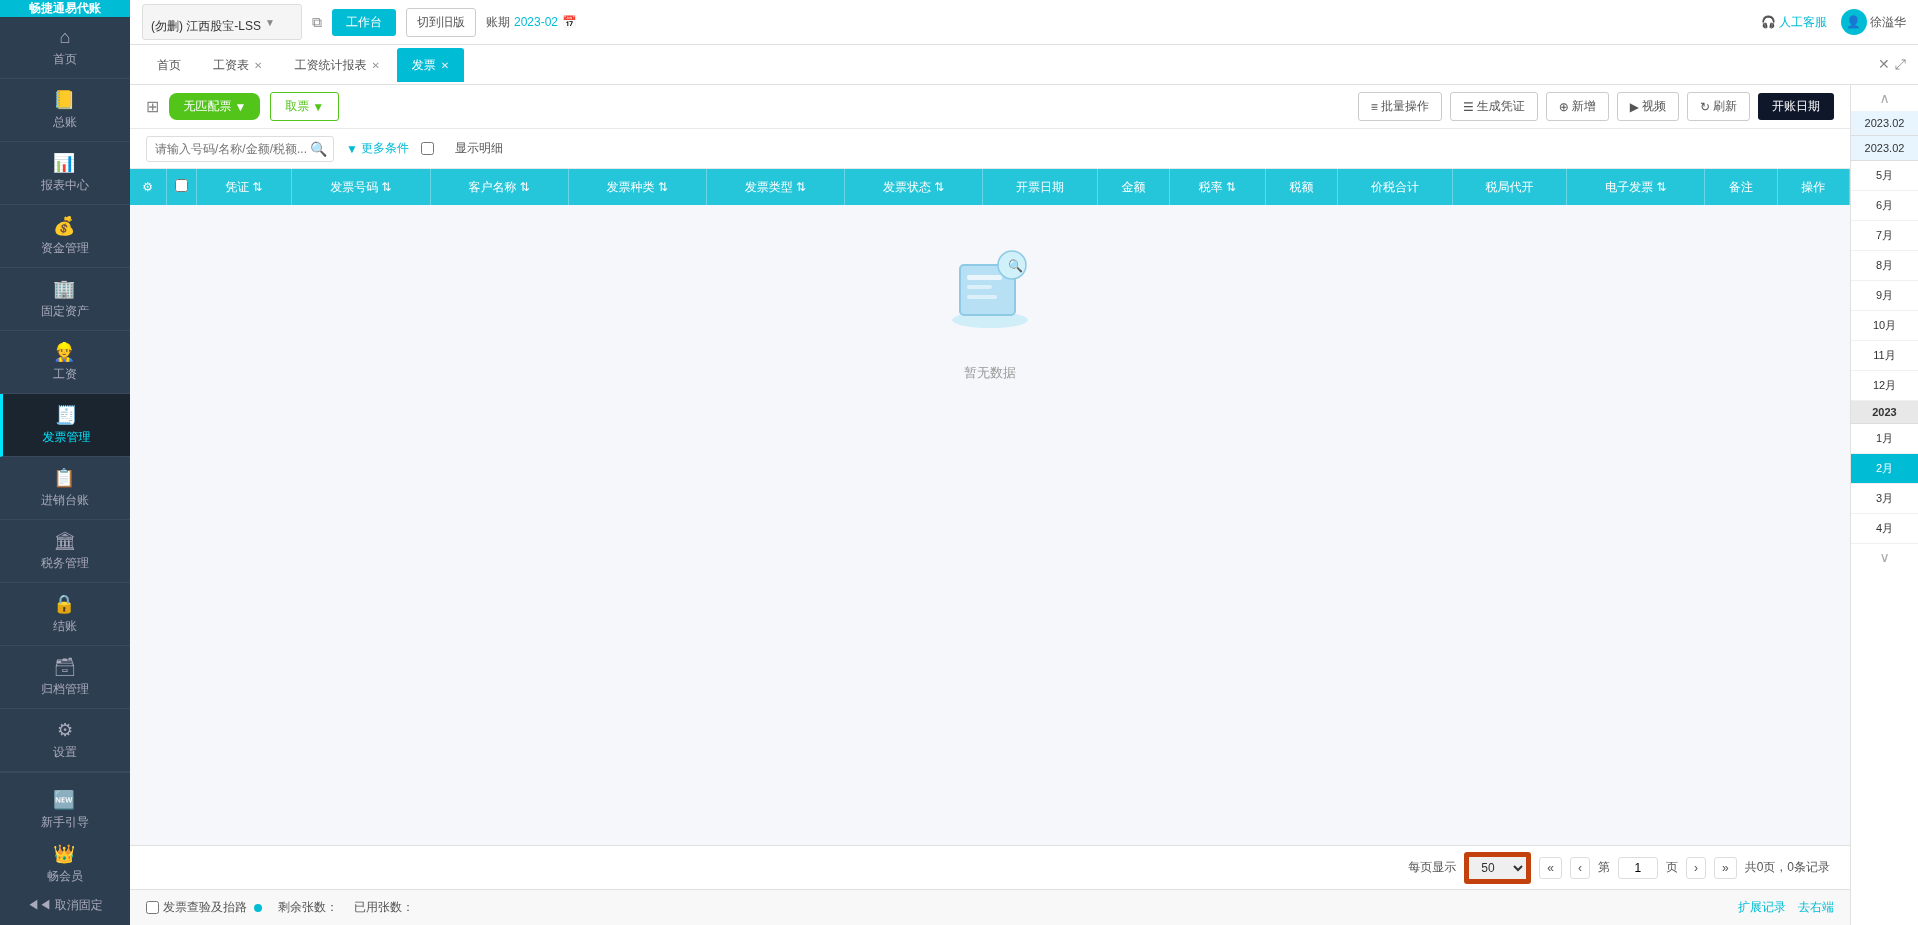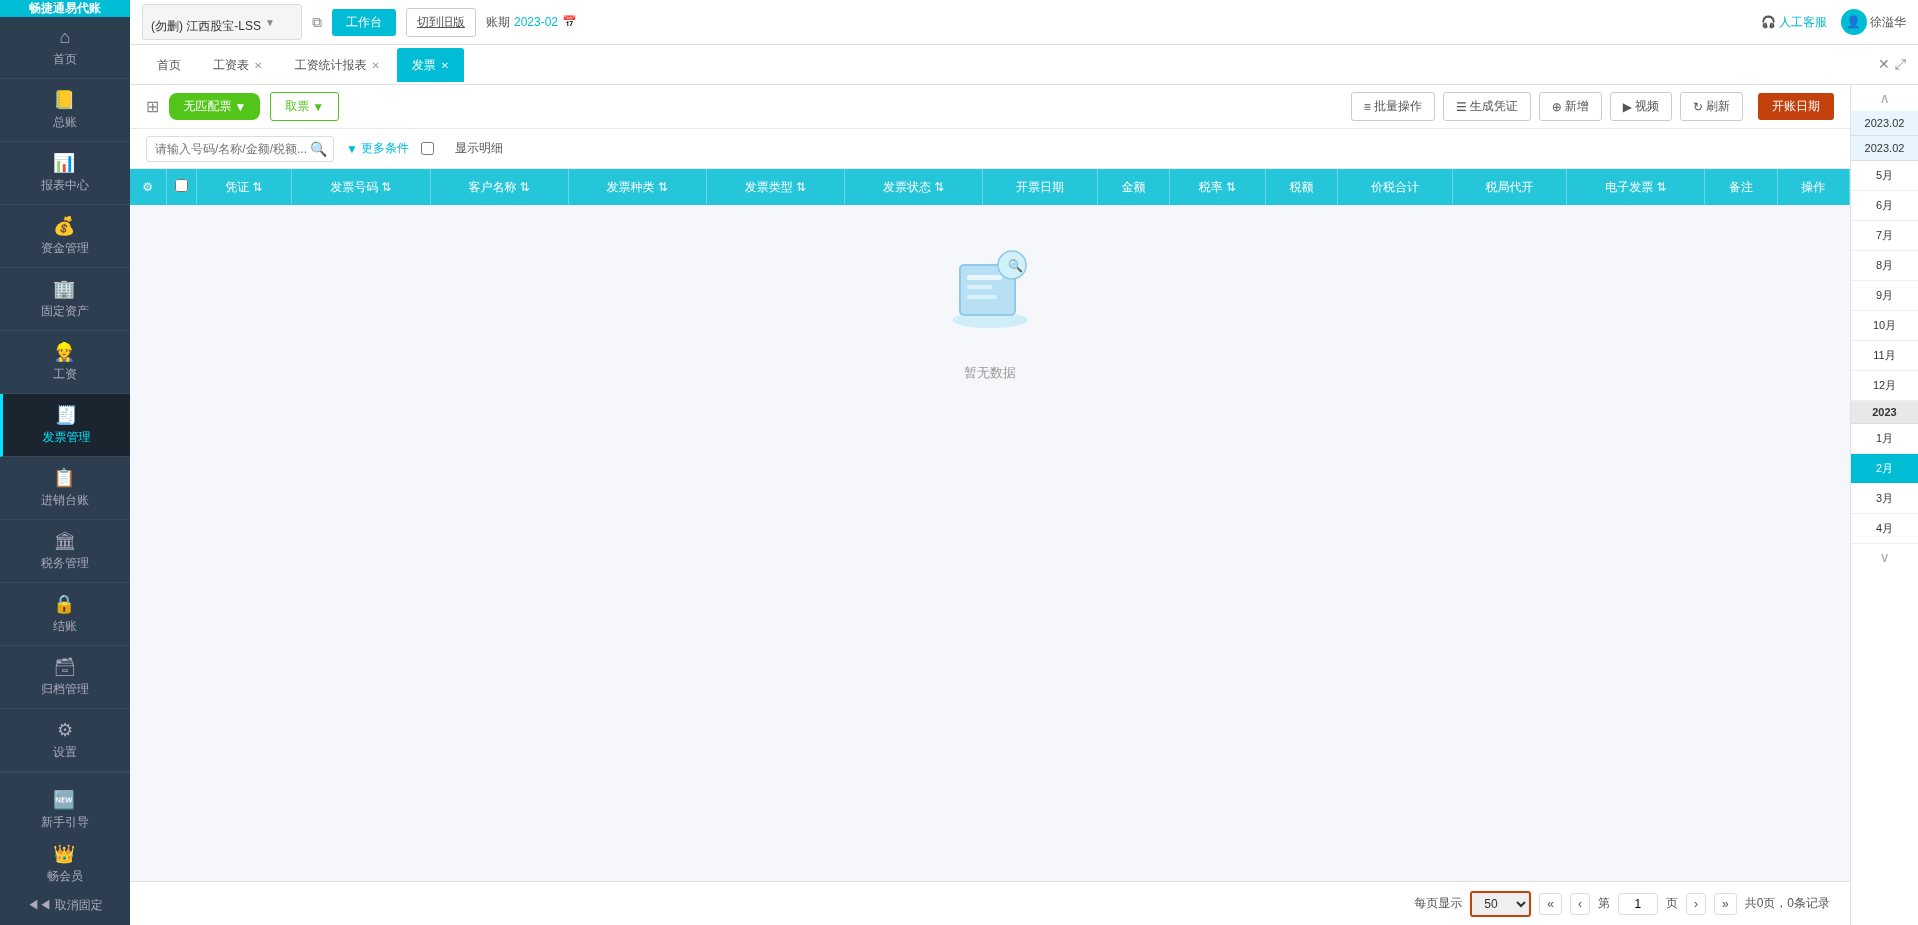--- a/index.html
+++ b/index.html
@@ -45,21 +45,21 @@
       cursor: pointer; min-width: 160px;
     }
     .company-text { color: #333; font-size: 12px; margin-top: 9px; }
     .copy-icon { color: #888; font-size: 14px; cursor: pointer; }
     .workbench-btn {
       background: #00bcd4; color: #fff; border: none; border-radius: 3px;
       padding: 5px 14px; cursor: pointer; font-size: 12px;
     }
     .switch-btn {
       background: #fff; color: #555; border: 1px solid #ccc; border-radius: 3px;
-      padding: 5px 10px; cursor: pointer; font-size: 12px; text-decoration: underline;
+      padding: 5px 10px; cursor: pointer; font-size: 12px;
     }
     .period-info { color: #555; font-size: 12px; display: flex; align-items: center; gap: 4px; }
     .topbar-right { margin-left: auto; display: flex; align-items: center; gap: 14px; }
     .service-btn { color: #00bcd4; font-size: 12px; cursor: pointer; display: flex; align-items: center; gap: 3px; }
     .user-info { color: #555; font-size: 12px; cursor: pointer; display: flex; align-items: center; gap: 3px; }
     .avatar { width: 26px; height: 26px; border-radius: 50%; background: #00bcd4; color: #fff; display: flex; align-items: center; justify-content: center; font-size: 11px; }
 
     
     .tabsbar {
       height: 40px; background: #fff; display: flex; align-items: center;
@@ -126,21 +126,21 @@
     .empty-state { display: flex; flex-direction: column; align-items: center; justify-content: center; flex: 1; padding: 40px; }
     .empty-text { color: #999; font-size: 13px; }
 
     
     .pagination-bar {
       height: 44px; background: #fff; display: flex; align-items: center;
       padding: 0 20px; border-top: 1px solid #e0e0e0;
       justify-content: flex-end; gap: 8px;
     }
     .page-size-label { color: #555; font-size: 12px; }
-    .page-size-select { border: 2px solid #c2410c; border-radius: 3px; padding: 3px 8px; font-size: 12px; color: #333; }
+    .page-size-select { border: 5px solid #c2410c; border-radius: 3px; padding: 3px 8px; font-size: 12px; color: #333; }
     .page-nav-btn { border: 1px solid #ddd; background: #fff; border-radius: 3px; padding: 3px 7px; cursor: pointer; color: #555; }
     .page-nav-btn:disabled { color: #ccc; cursor: not-allowed; }
     .page-input { border: 1px solid #ddd; border-radius: 3px; width: 40px; text-align: center; padding: 3px; font-size: 12px; }
     .page-total { color: #555; font-size: 12px; }
 
     
     .footer-bar {
       height: 36px; background: #f8f8f8; border-top: 1px solid #e0e0e0;
       display: flex; align-items: center; padding: 0 16px; gap: 16px;
     }
@@ -329,21 +329,21 @@
             <span>新增</span>
           </button>
           <button class="btn-default">
             <span>▶</span>
             <span>视频</span>
           </button>
           <button class="btn-default">
             <span>↻</span>
             <span>刷新</span>
           </button>
-          <button class="btn-primary" style="background:#c2410c;border:none;margin-left:7px;">
+          <button class="btn-primary" style="background:#0f172a;border:none;">
             <span>开账日期</span>
           </button>
         </div>
       </div>
 
       <div class="filter-row">
         <div class="search-input-wrap">
           <input class="search-input" type="text" placeholder="请输入号码/名称/金额/税额..." style="">
           <span class="search-icon">🔍</span>
         </div>
@@ -411,20 +411,37 @@
         <button class="page-nav-btn">«</button>
         <button class="page-nav-btn">‹</button>
         <span class="page-size-label">第</span>
         <input class="page-input" value="1" type="text" style="">
         <span class="page-size-label">页</span>
         <button class="page-nav-btn">›</button>
         <button class="page-nav-btn">»</button>
         <span class="page-total">共0页，0条记录</span>
       </div>
 
+      <div class="footer-bar">
+        <label class="footer-check">
+          <input type="checkbox" style="">
+          <span>发票查验及抬路</span>
+          <span style="color:#00bcd4;font-size:10px;background:#00bcd4;width:8px;height:8px;border-radius:50%;display:inline-block;margin-left:3px;"></span>
+        </label>
+        <span class="footer-info">
+          <span>剩余张数：</span>
+        </span>
+        <span class="footer-info">
+          <span>已用张数：</span>
+        </span>
+        <div class="footer-links">
+          <span class="footer-link">扩展记录</span>
+          <span class="footer-link">去右端</span>
+        </div>
+      </div>
     </div>
 
     <div class="period-panel">
       <div class="period-scroll-btn">∧</div>
       <div class="period-header">2023.02</div>
       <div class="period-header">2023.02</div>
 
       <div class="period-item">5月</div>
       <div class="period-item">6月</div>
       <div class="period-item">7月</div>

